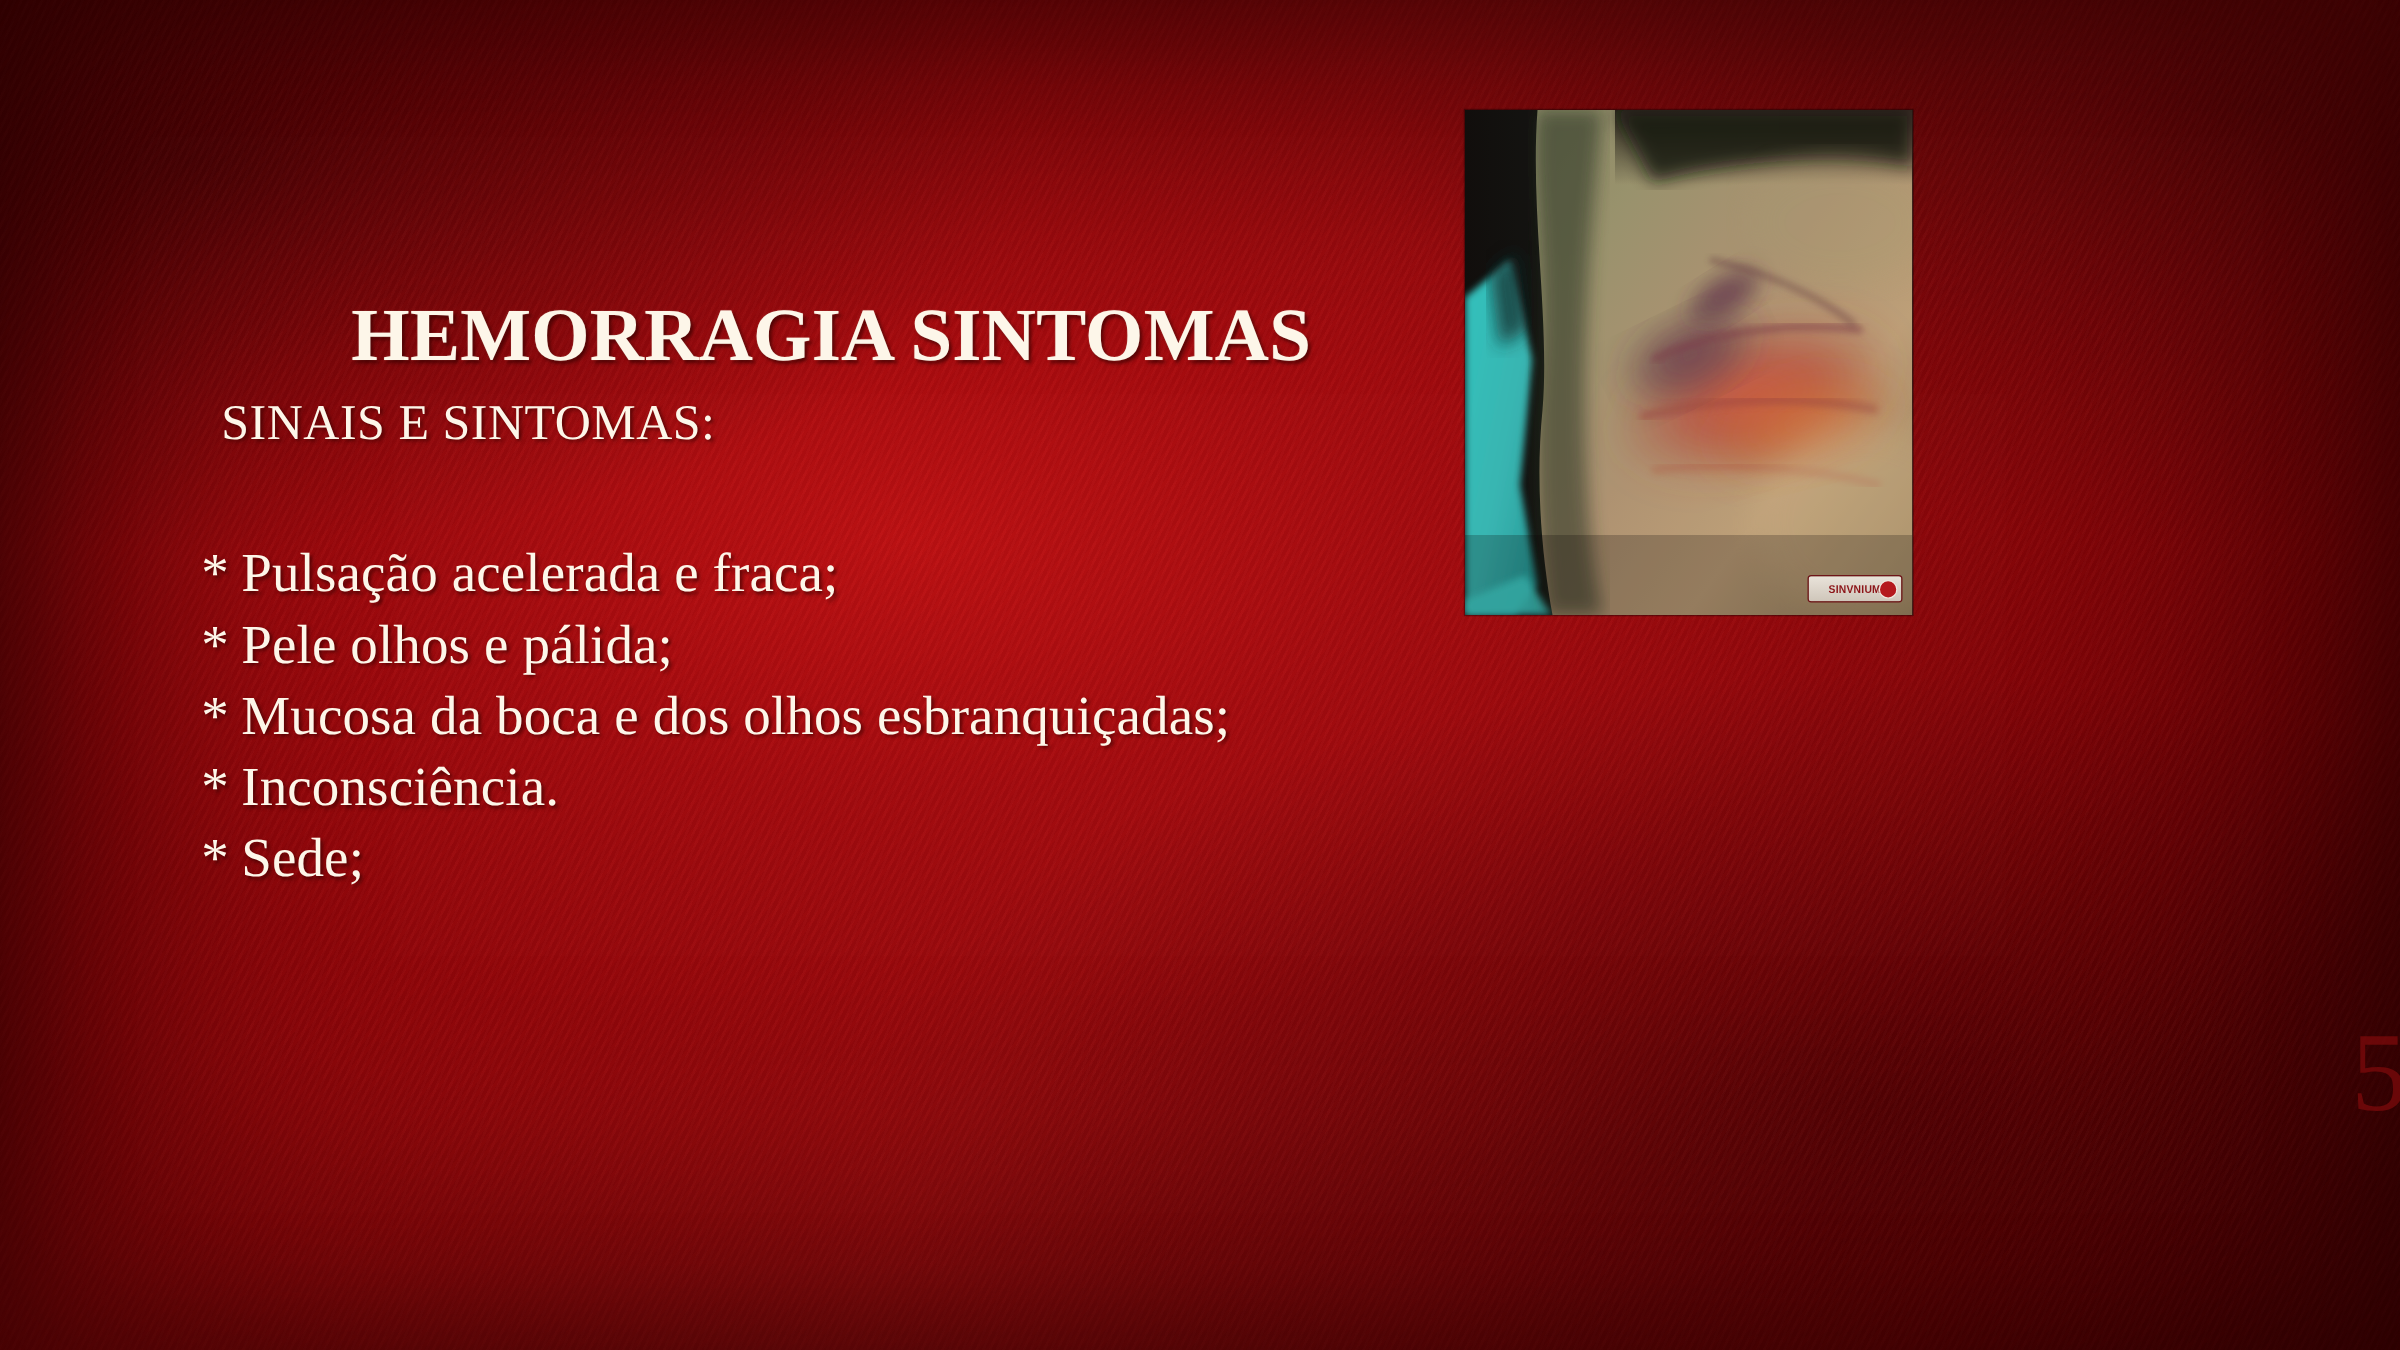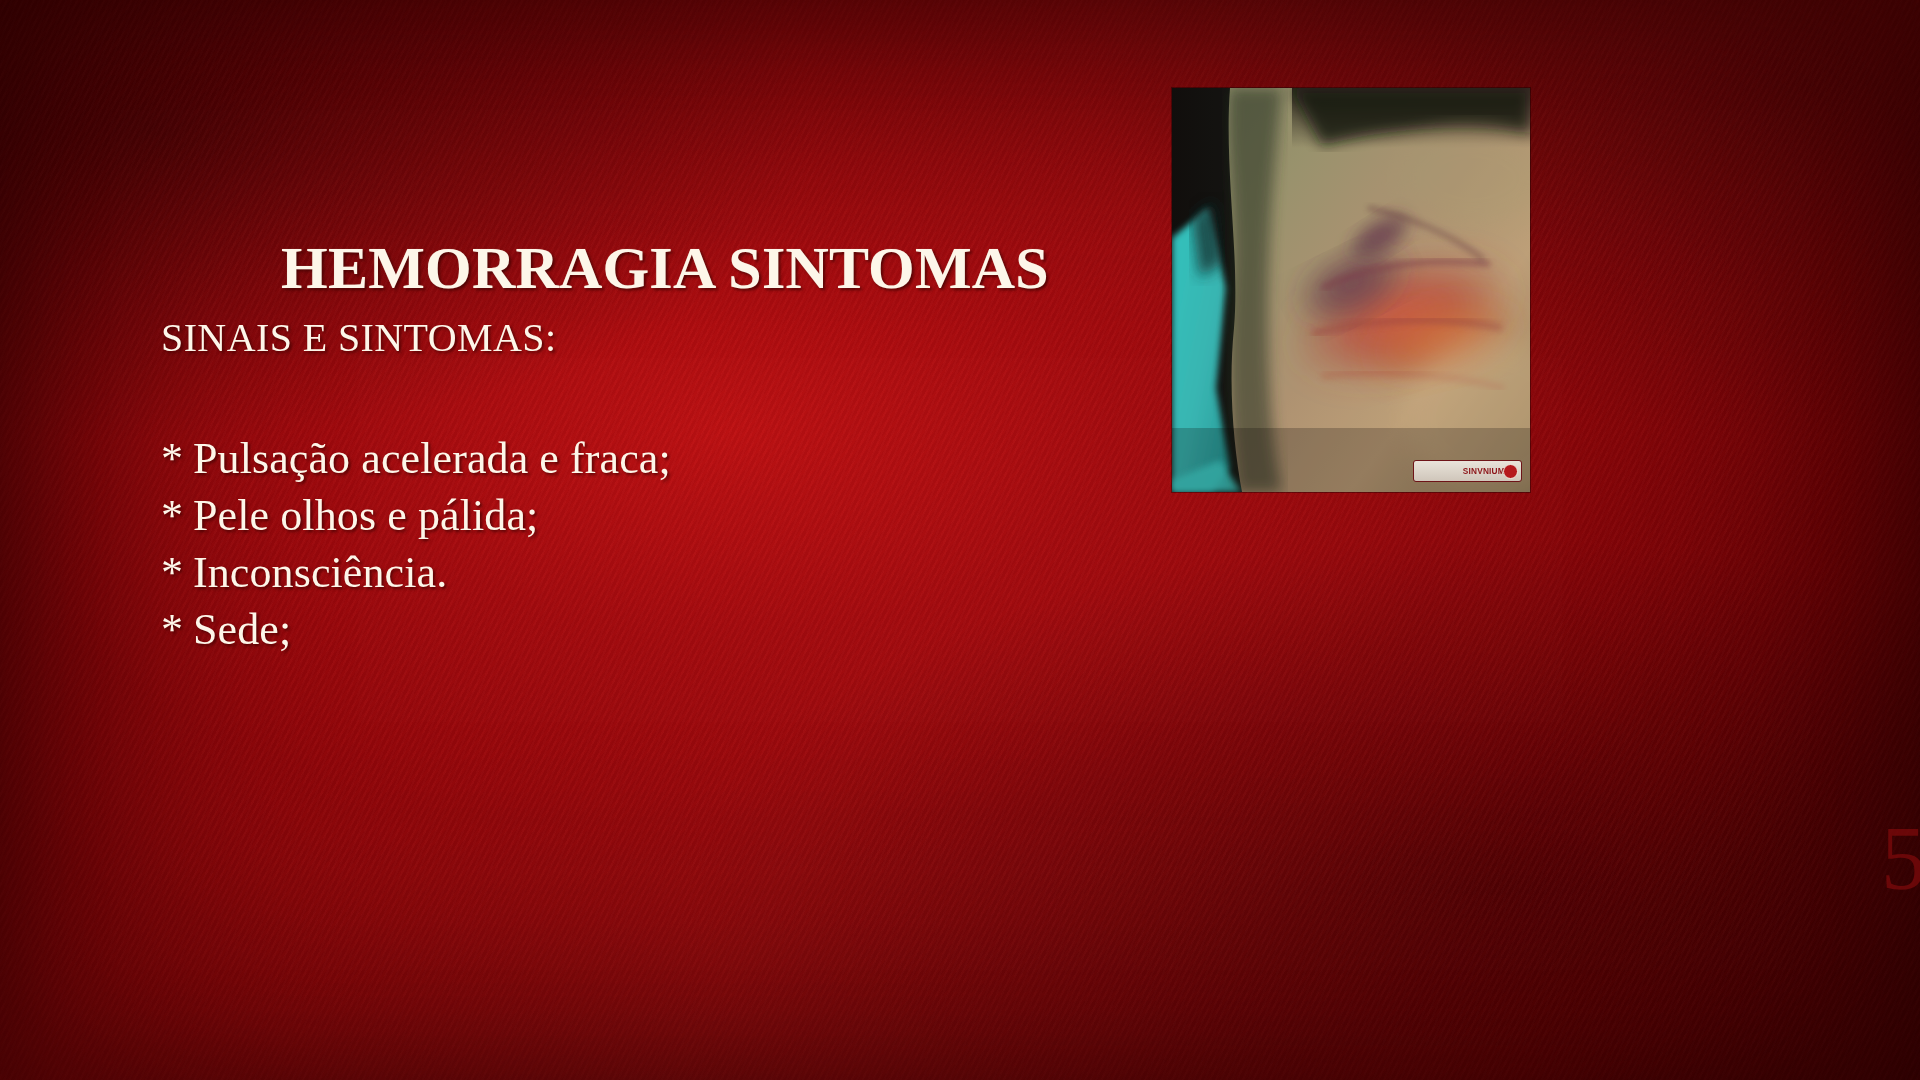--- a/index.html
+++ b/index.html
@@ -78,21 +78,21 @@
     width: 1020px;
     color: #fdf6e9;
     font-size: 40px;
     line-height: 1.0;
     text-shadow: 2px 2px 3px rgba(60,0,0,0.7);
   }
 
   .subheading {
     font-size: 40px;
     letter-spacing: 0.4px;
-    margin: 0 0 0 0;
+    margin: 0 0 0 16px;
     padding: 0;
     height: 56px;
   }
 
   .spacer-line {
     height: 56px;
   }
 
   .bullet-list {
     list-style: none;
@@ -136,21 +136,20 @@
     width: 74px;
     height: 20px;
     border-radius: 3px;
     background: linear-gradient(180deg, #e9e3da 0%, #cfc6ba 100%);
     border: 1px solid #6e1418;
     display: flex;
     align-items: center;
     justify-content: center;
     overflow: hidden;
     z-index: 6;
-    padding-left: 33px;
   }
   #photo-watermark .wm-text {
     font-family: "Liberation Sans", sans-serif;
     font-size: 9px;
     font-weight: bold;
     color: #8c1418;
     letter-spacing: 0.2px;
     line-height: 1;
     transform: scaleX(0.92);
   }
@@ -279,20 +278,23 @@
       <div class="spacer-line"></div>
 
       <ul class="bullet-list">
         <li>
           <span class="bullet-marker">*</span><span>Pulsação acelerada e fraca;</span>
         </li>
         <li>
           <span class="bullet-marker">*</span><span>Pele olhos e pálida;</span>
         </li>
         <li>
+          <span class="bullet-marker">*</span><span>Mucosa da boca e dos olhos esbranquiçadas;</span>
+        </li>
+        <li>
           <span class="bullet-marker">*</span><span>Inconsciência.</span>
         </li>
         <li>
           <span class="bullet-marker">*</span><span>Sede;</span>
         </li>
       </ul>
     </div>
 
     <div id="corner-glyph">5</div>
 

